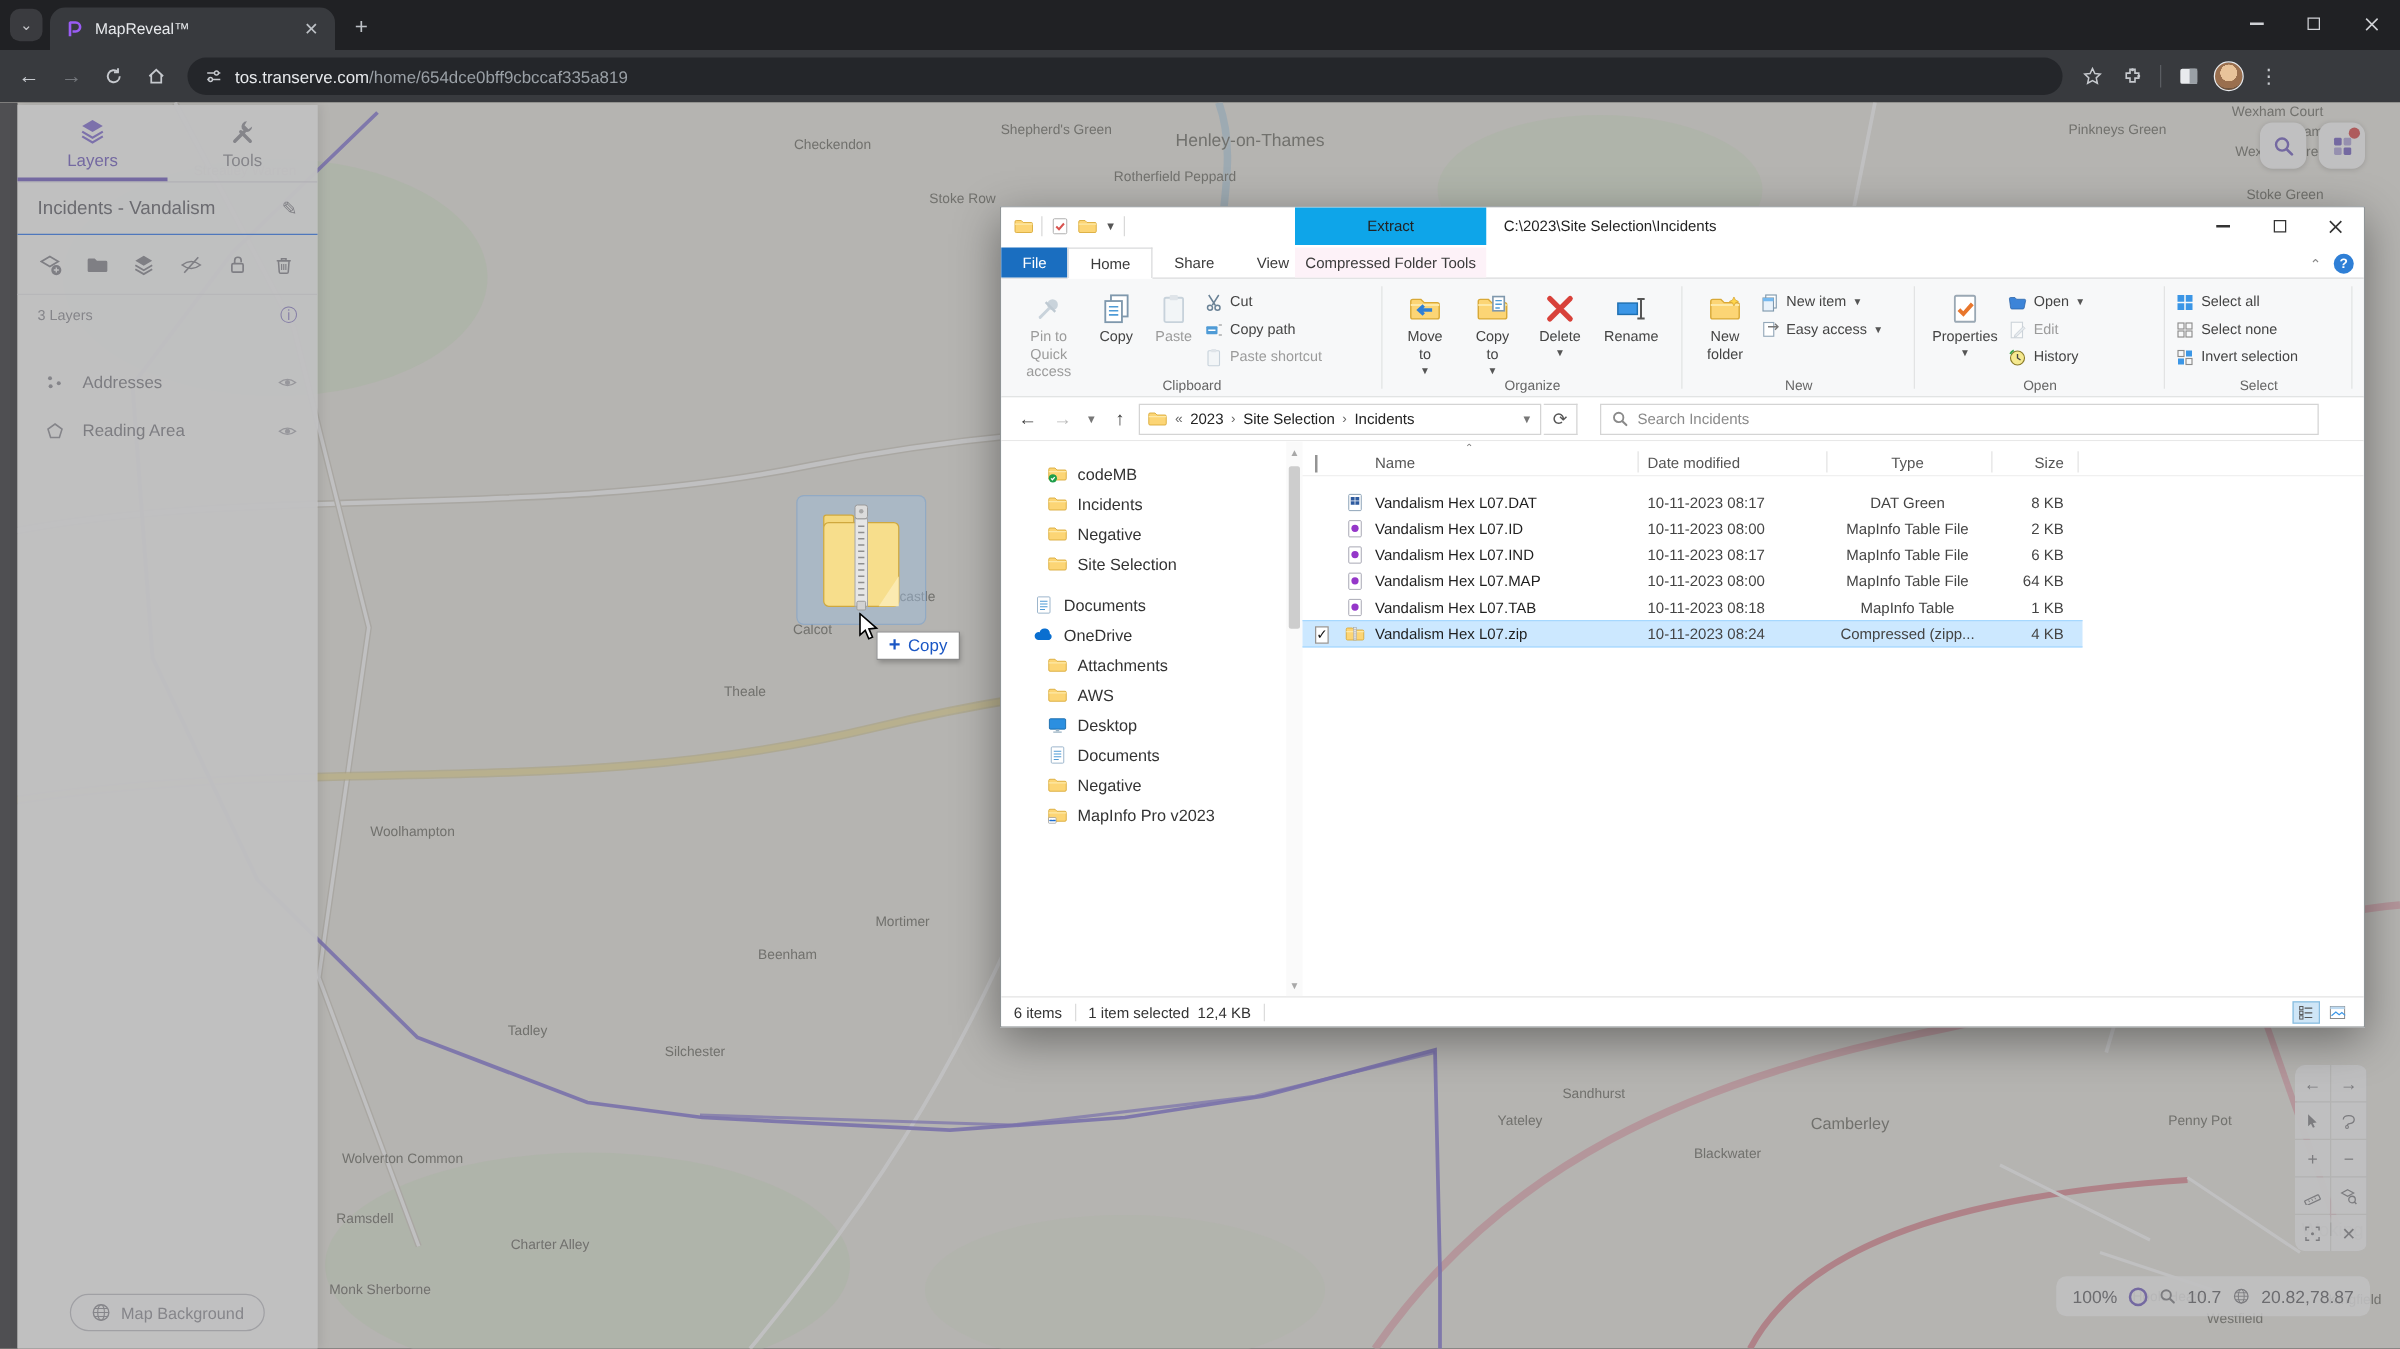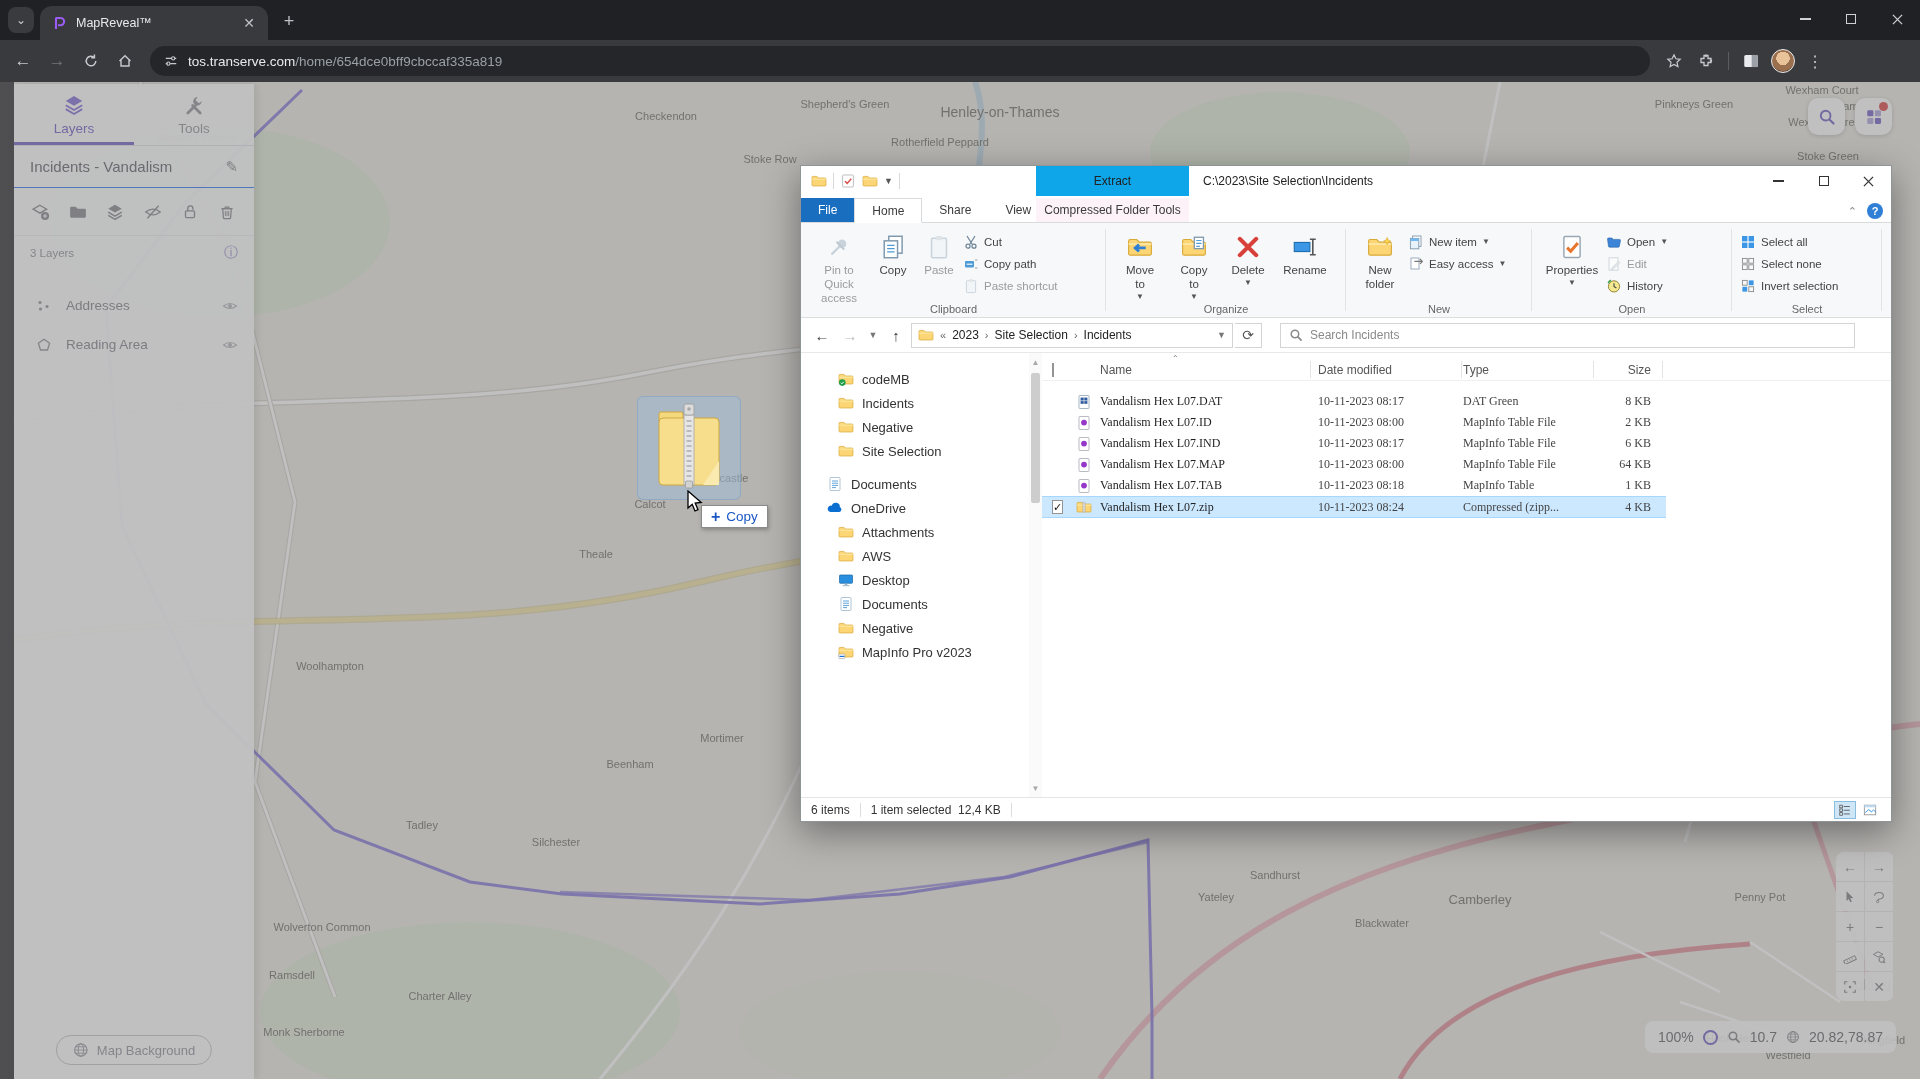--- a/index.html
+++ b/index.html
@@ -121,29 +121,29 @@
   .navscroll .thumb { position:absolute; left:2px; top:20px; width:9px; height:130px; background:#cdcdcd; border-radius:2px; }
 
   .filepane { flex:1; position:relative; padding-top:6px; }
   .fl-header { display:flex; align-items:center; height:22px; color:#555; font-size:12px; border-bottom:1px solid #f0f0f0; position:relative; }
   .fl-header .hsort { position:absolute; left:130px; top:-5px; color:#777; font-size:8px; }
   .fcell-cb { width:16px; height:14px; margin-left:10px; }
   .cbx { width:14px; height:14px; border:1px solid #949494; background:#fff; font-size:11px; line-height:12px; text-align:center; color:#111; }
   .fcell-icon { width:16px; height:16px; margin-left:8px; }
   .c-name { width:218px; margin-left:8px; white-space:nowrap; overflow:hidden; }
   .c-mod { width:145px; }
-  .c-type { width:126px; }
+  .c-type { width:126px;text-align:center; }
   .c-size { width:62px; text-align:right; }
   .hdiv { position:absolute; top:2px; bottom:2px; width:1px; background:#e4e4e4; }
   .file-row { display:flex; align-items:center; height:21px; font-size:12px; color:#1f1f1f; }
   .file-row .cbx { visibility:hidden; }
   .file-row.selected { background:#cce8ff; border-top:1px solid #a6d8ff; border-bottom:1px solid #a6d8ff; height:22px; width:624px; }
   .file-row.selected .cbx { visibility:visible; }
   .file-row .c-mod, .file-row .c-type, .file-row .c-size { color:#444; }
-  .fl-rows { margin-top:10px;font-family:Liberation Serif, serif; }
+  .fl-rows { margin-top:10px; }
 
   .ex-status { height:24px; border-top:1px solid #e4e4e4; display:flex; align-items:center; padding:0 10px; gap:10px; font-size:12px; color:#333; background:#fff; }
   .st-div { width:1px; height:14px; background:#dcdcdc; }
   .viewtoggles { margin-left:auto; display:flex; gap:3px; }
   .vt { width:22px; height:18px; display:flex; align-items:center; justify-content:center; }
   .vt.active { background:#cfe6f7; border:1px solid #88bde0; }
 
   
   .ghost { position:absolute; left:637px; top:396px; width:104px; height:104px; background:rgba(160,188,218,0.5); border:1px solid rgba(120,155,195,0.5); border-radius:6px; display:flex; align-items:center; justify-content:center; z-index:200; }
   .cursor { position:absolute; left:686px; top:490px; z-index:220; }

